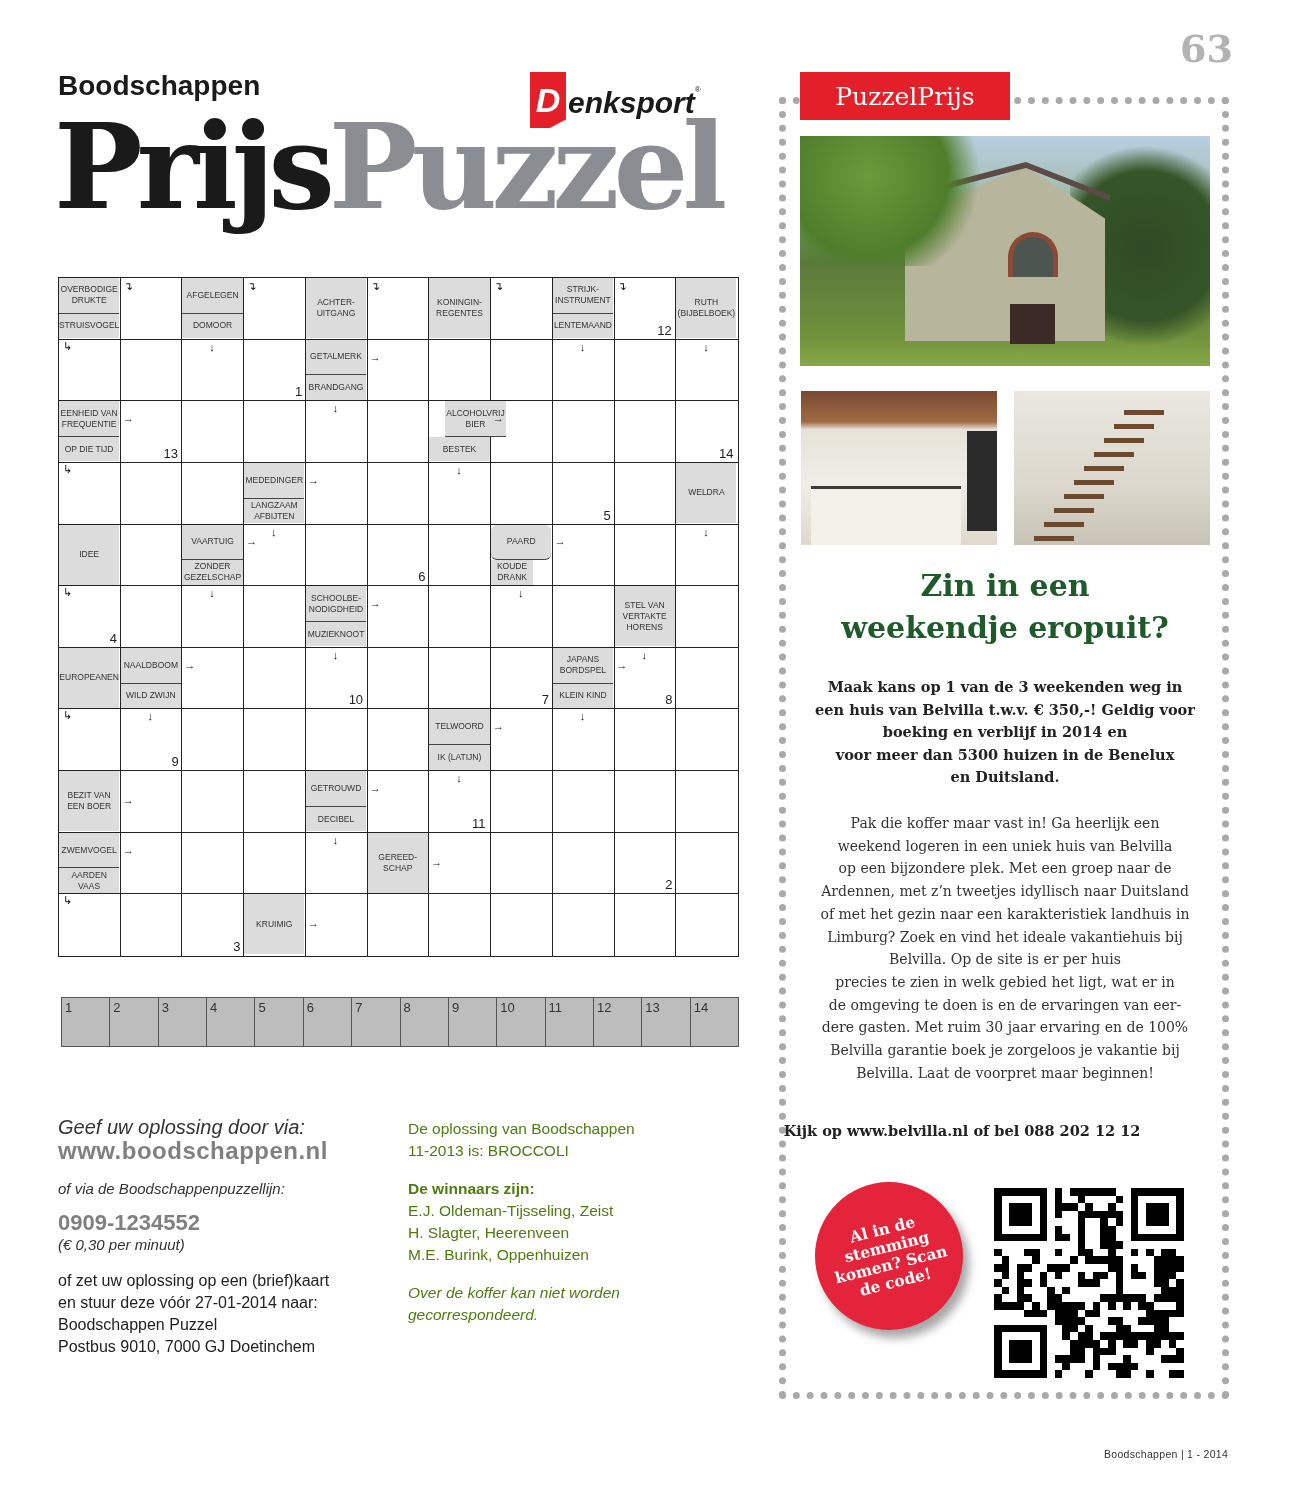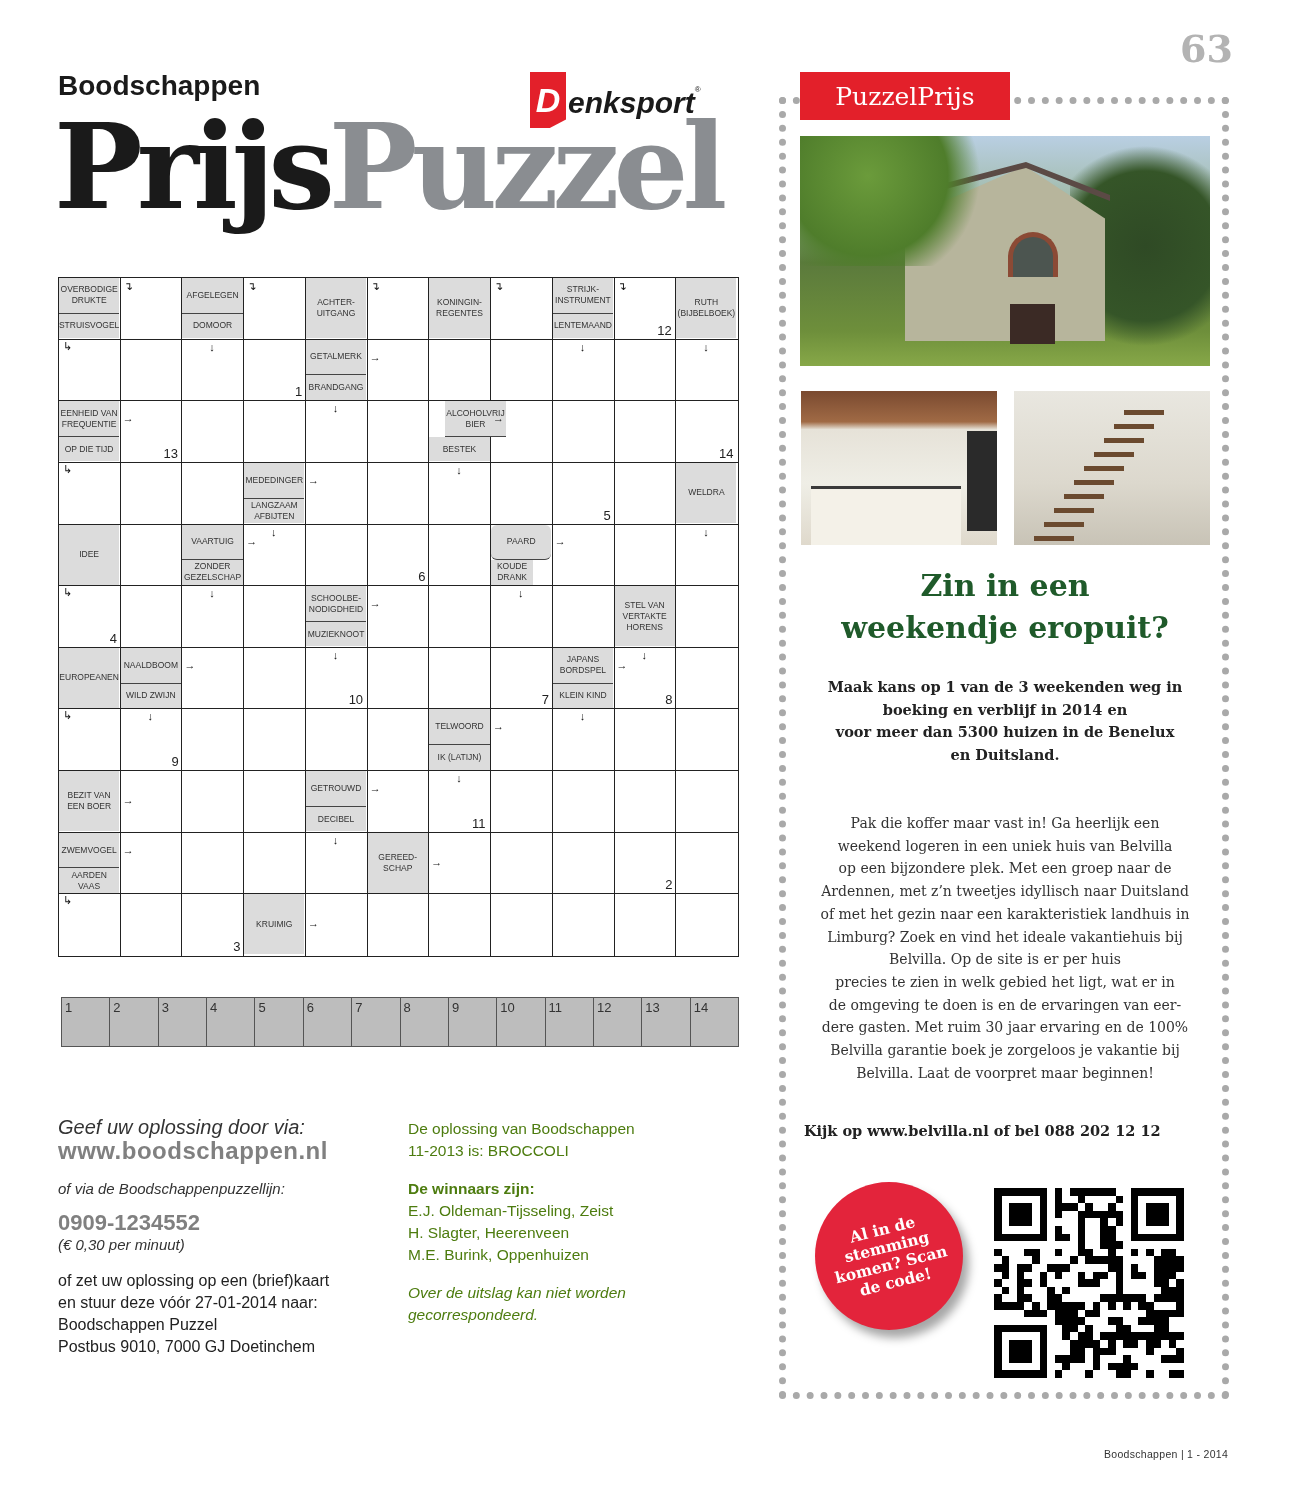--- a/index.html
+++ b/index.html
@@ -58,21 +58,21 @@
   .photo-main .forest { position: absolute; right: -10px; top: 10px; width: 150px; height: 200px; background: radial-gradient(circle at 50% 50%, #2f4a25 0%, #355528 60%, rgba(50,80,40,0) 80%); }
   .photo-bed { left: 801px; top: 391px; width: 196px; height: 154px; background: linear-gradient(180deg, #7a4a30 0%, #a06a45 20%, #e6e2d8 25%, #efeee6 60%, #dfd9cc 100%); }
   .photo-bed .bed { position: absolute; left: 10px; top: 95px; width: 150px; height: 59px; background: #f4f1e8; border-top: 3px solid #3a3a3a; }
   .photo-bed .window { position: absolute; right: 0; top: 40px; width: 30px; height: 100px; background: #2a2a2a; }
   .photo-stairs { left: 1014px; top: 391px; width: 196px; height: 154px; background: linear-gradient(180deg, #e9e7e0 0%, #dcd8cd 60%, #c8c3b6 100%); }
   .photo-stairs .step { position: absolute; height: 5px; width: 40px; background: #6b4a2f; }
 
   .headline { position: absolute; left: 790px; top: 565px; width: 430px; text-align: center; font-family: "DejaVu Serif", serif; font-weight: bold; font-size: 30px; line-height: 42px; color: #1f5a2a; }
   .lead { position: absolute; left: 792px; top: 676px; width: 426px; text-align: center; font-family: "DejaVu Serif", serif; font-weight: bold; font-size: 14.5px; line-height: 22.5px; color: #222; }
   .body { position: absolute; left: 792px; top: 812px; width: 426px; text-align: center; font-family: "DejaVu Serif", serif; font-size: 14px; line-height: 22.7px; color: #333; }
-  .cta { position: absolute; left: 804px; top: 1122px; width: 420px; text-align: left; font-family: "DejaVu Serif", serif; font-weight: bold; font-size: 14.5px; color: #222; }
+  .cta { position: absolute; left: 752px; top: 1122px; width: 420px; text-align: center; font-family: "DejaVu Serif", serif; font-weight: bold; font-size: 14.5px; color: #222; }
 
   .sticker { position: absolute; left: 815px; top: 1182px; width: 148px; height: 148px; border-radius: 50%; background: #e3243b; box-shadow: 6px 8px 10px rgba(0,0,0,0.35); display: flex; align-items: center; justify-content: center; }
   .sticker span { display: block; transform: rotate(-14deg); color: #fff; font-family: "DejaVu Serif", serif; font-weight: bold; font-size: 15.5px; line-height: 18px; text-align: center; width: 130px; }
 
   .qr { position: absolute; left: 994px; top: 1188px; width: 190px; height: 190px; }
 
   .footer { position: absolute; left: 1104px; top: 1448px; font-size: 10.5px; color: #333; letter-spacing: 0.3px; }
 </style>
 </head>
 <body>
@@ -339,21 +339,21 @@
 </div>
 
 <div class="info-right">
   <div>De oplossing van Boodschappen</div>
   <div>11-2013 is: BROCCOLI</div>
   <div class="bold">De winnaars zijn:</div>
   <div>E.J. Oldeman-Tijsseling, Zeist</div>
   <div>H. Slagter, Heerenveen</div>
   <div>M.E. Burink, Oppenhuizen</div>
   <div class="it">
-    <div>Over de uitslag kan niet worden</div>
+    <div>Over de koffer kan niet worden</div>
     <div>gecorrespondeerd.</div>
   </div>
 </div>
 
 <div class="dots-box"></div>
 <div class="prize-tag">PuzzelPrijs</div>
 
 <div class="photo photo-main">
   <div class="forest"></div>
   <div class="house"></div>
@@ -378,20 +378,21 @@
     <div class="step" style="left: 100px; top: 33px;"></div>
     <div class="step" style="left: 110px; top: 19px;"></div>
   </div>
 
 <div class="headline">
   <div>Zin in een</div>
   <div>weekendje eropuit?</div>
 </div>
 <div class="lead" id="lead">
     <div>Maak kans op 1 van de 3 weekenden weg in</div>
+    <div>een huis van Belvilla t.w.v. € 350,-! Geldig voor</div>
     <div>boeking en verblijf in 2014 en</div>
     <div>voor meer dan 5300 huizen in de Benelux</div>
     <div>en Duitsland.</div>
   </div>
 <div class="body" id="bodytext">
     <div>Pak die koffer maar vast in! Ga heerlijk een</div>
     <div>weekend logeren in een uniek huis van Belvilla</div>
     <div>op een bijzondere plek. Met een groep naar de</div>
     <div>Ardennen, met z’n tweetjes idyllisch naar Duitsland</div>
     <div>of met het gezin naar een karakteristiek landhuis in</div>

